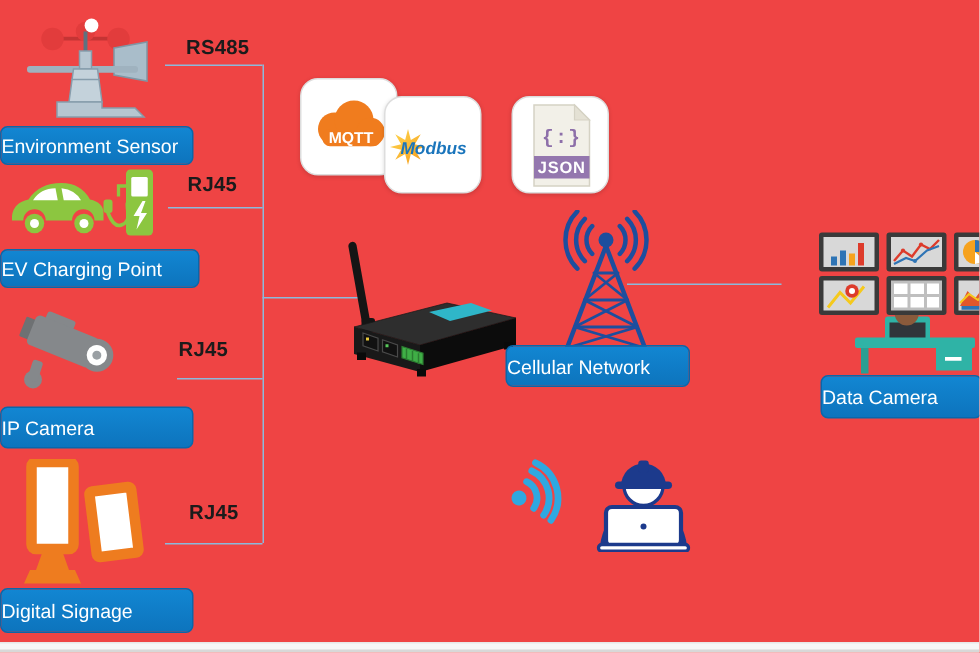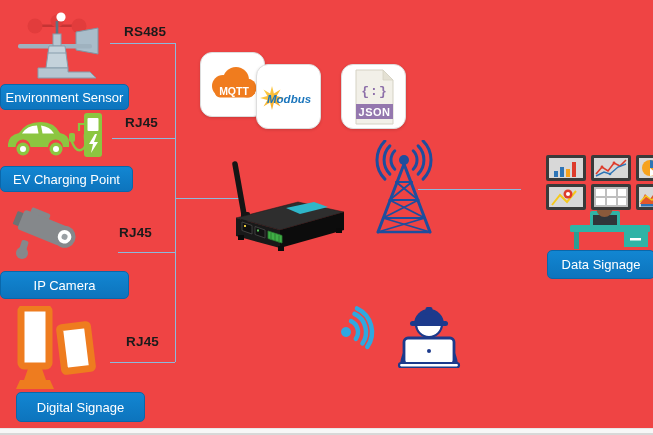--- a/index.html
+++ b/index.html
@@ -1,21 +1,21 @@
 <!DOCTYPE html>
 <html><head>
 <meta charset="utf-8">
 <style>
   html,body{margin:0;padding:0;background:#fff;}
   #canvas{
     position:relative;width:653px;height:435px;background:#ef4444;
     overflow:hidden;font-family:"Liberation Sans",sans-serif;
   }
   .pill{
-    position:absolute;display:flex;align-items:center;justify-content:center;
+    position:absolute;display:flex;align-items:center;
     background:linear-gradient(#1286d2,#0d74bd);border:1px solid #0a67aa;
     border-radius:5px;color:#fff;font-size:13px;white-space:nowrap;
   }
   .port{
     position:absolute;color:#1b1b1b;font-size:13.5px;font-weight:600;
     letter-spacing:.2px;
   }
   .cline{position:absolute;background:#8cb9dc;}
   .proto{
     position:absolute;width:63px;height:63px;background:#fff;
@@ -111,21 +111,21 @@
 
   <div class="pill" style="left:0;top:84px;width:127px;height:24px">
     <span>Environment Sensor</span>
   </div>
   <div class="pill" style="left:0;top:271px;width:127px;height:26px">
     <span>IP Camera</span>
   </div>
   <div class="pill" style="left:0;top:166px;width:131px;height:24px">
     <span>EV Charging Point</span>
   </div>
-  <div class="pill" style="left:16px;top:392px;width:127px;height:28px">
+  <div class="pill" style="left:0;top:392px;width:127px;height:28px">
     <span>Digital Signage</span>
   </div>
 
   <div class="proto" style="left:200px;top:52px">
     <svg width="63" height="63" viewBox="0 0 63 63">
       <g fill="#f07c1e">
         <circle cx="22" cy="33" r="11"></circle>
         <circle cx="35" cy="27" r="13"></circle>
         <circle cx="46" cy="35" r="9.5"></circle>
         <rect x="14" y="33" width="39" height="11.5" rx="5"></rect>
@@ -199,20 +199,23 @@
         <line x1="58.1" y1="42" x2="80.4" y2="60" stroke-width="1.8"></line>
         <line x1="73.9" y1="42" x2="51.6" y2="60" stroke-width="1.8"></line>
         <line x1="51.6" y1="60" x2="86.9" y2="78" stroke-width="1.8"></line>
         <line x1="80.4" y1="60" x2="45.1" y2="78" stroke-width="1.8"></line>
         <line x1="45.1" y1="78" x2="92" y2="92" stroke-width="1.8"></line>
         <line x1="86.9" y1="78" x2="40" y2="92" stroke-width="1.8"></line>
       </g>
       <circle cx="66" cy="20" r="5" fill="#1d4e9e"></circle>
     </svg>
   </div>
+  <div class="pill" style="left:337px;top:230px;width:121px;height:26px">
+    <span>Cellular Network</span>
+  </div>
 
 
   <div class="icon" style="left:334px;top:292px">
     <svg width="56" height="64" viewBox="0 0 56 64">
       <g transform="rotate(-15 12 40)">
         <circle cx="12" cy="40" r="5" fill="#2fa8e0"></circle>
         <g stroke="#2fa8e0" stroke-width="4.5" fill="none" stroke-linecap="round">
           <path d="M19.7,30.8 A12,12 0 0 1 19.7,49.2"></path>
           <path d="M24.9,24.7 A20,20 0 0 1 24.9,55.3"></path>
           <path d="M28.7,20.1 A26,26 0 0 1 28.7,59.9"></path>
@@ -293,17 +296,17 @@
       <g>
         <rect x="96" y="37" width="40" height="26" rx="2" fill="#3a3a3a"></rect>
         <rect x="99" y="40" width="34" height="20" fill="#d8d8d8"></rect>
         <polygon points="100,57 105,47 110,52 116,44 122,50 128,46 128,57" fill="#e2572b"></polygon>
         <polyline points="100,55 106,49 112,53 120,45" fill="none" stroke="#f5c91c" stroke-width="1.4"></polyline>
         <rect x="101" y="57" width="14" height="2.5" fill="#2e74b5"></rect>
       </g>
     </svg>
   </div>
   <div class="pill" style="left:547px;top:250px;width:106px;height:27px">
-    <span>Data Signage</span>
+    <span>Data Camera</span>
   </div>
 
   <div id="bottom-strip"></div>
 </div>
 
 </body></html>

